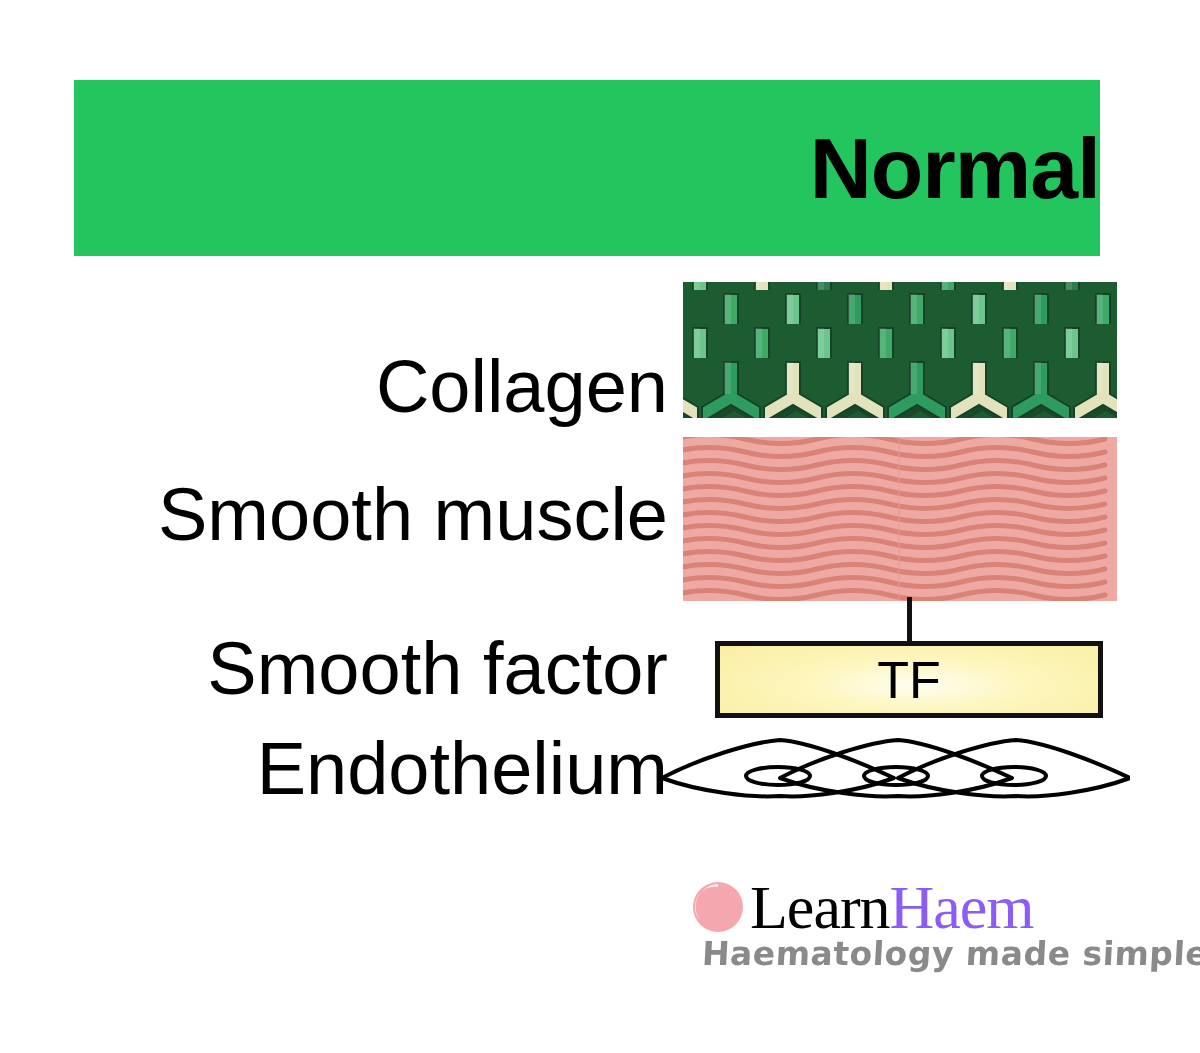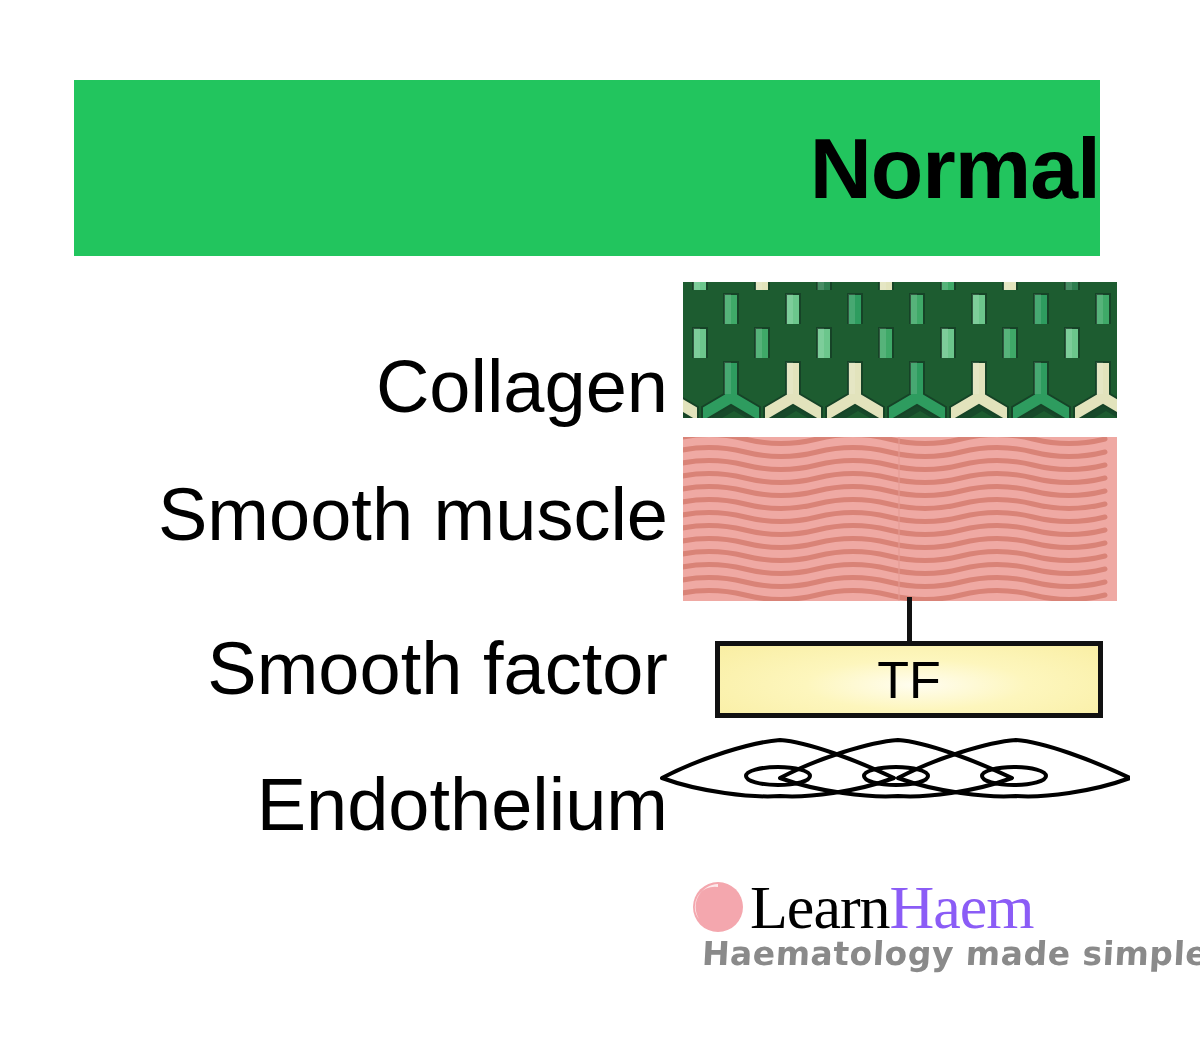--- a/index.html
+++ b/index.html
@@ -32,21 +32,21 @@
     text-align:right;
     color:#000000;
     font-family:"Liberation Sans", sans-serif;
     font-weight:400;
     line-height:1;
     white-space:nowrap;
   }
   .label-collagen{left:0;top:306px;width:668px;font-size:74px;margin-top:44px;}
   .label-smooth  {left:0;top:478px;width:668px;font-size:74px;}
   .label-tf      {left:0;top:632px;width:668px;font-size:74px;}
-  .label-endo    {left:0;top:732px;width:668px;font-size:74px;margin-top:36px;}
+  .label-endo    {left:0;top:732px;width:668px;font-size:74px;}
 
   
   .collagen{
     position:absolute;left:683px;top:282px;width:434px;height:136px;
     overflow:hidden;
     background:#1f5f32;
   }
   .collagen svg{display:block;width:100%;height:100%;}
 
   

